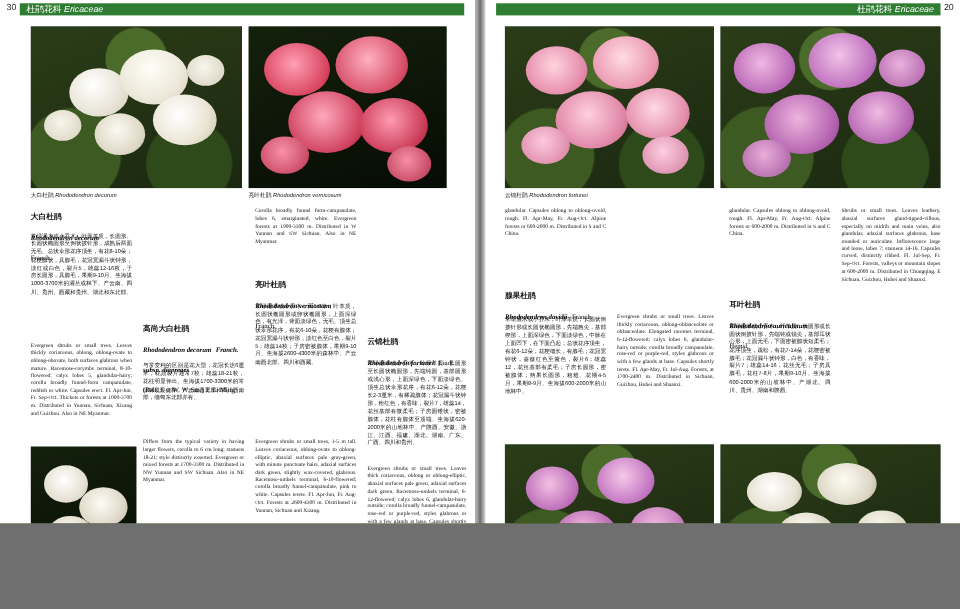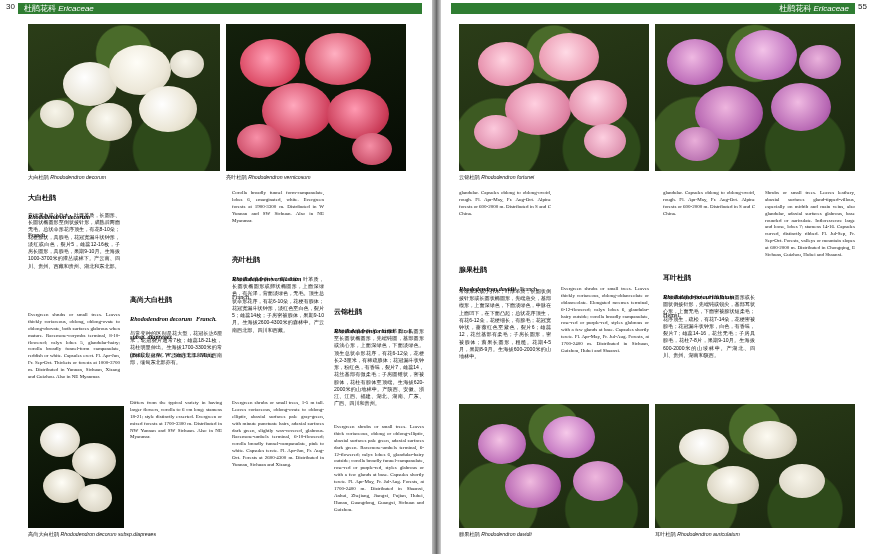--- a/index.html
+++ b/index.html
@@ -1,17 +1,17 @@
 <!DOCTYPE html>
 <html><head>
 <meta charset="utf-8">
 <style>
   html,body{margin:0;padding:0;background:#6f6f6f;}
   body{font-family:"Liberation Serif",serif;}
-  .spread{position:relative;width:873px;height:554px;background:#4d7c0f;overflow:hidden;}
+  .spread{position:relative;width:873px;height:476px;background:#4d7c0f;overflow:hidden;}
   .page{position:absolute;top:0;height:554px;background:#ffffff;}
   .page-left{left:0;width:432px;}
   .page-right{left:441px;width:432px;}
   .gutter{position:absolute;left:432px;top:0;width:9px;height:554px;
     background:linear-gradient(90deg,#bdbdbd 0%,#8a8a8a 35%,#6b6b6b 50%,#8a8a8a 65%,#cfcfcf 100%);}
   
   .hdr{position:absolute;top:0;left:0;right:0;height:16px;}
   .hdr .bar{position:absolute;top:3px;height:11px;background:#2f7d32;}
   .hdr .folio{position:absolute;top:2px;font-family:"Liberation Sans",sans-serif;font-size:8px;color:#222;}
   .hdr .htxt{position:absolute;top:3px;font-family:"Liberation Sans",sans-serif;font-size:8px;color:#ffffff;line-height:11px;white-space:nowrap;}
@@ -136,21 +136,21 @@
     </div>
 
   </div>
 
   <div class="gutter"></div>
 
   <div class="page page-right">
 
     <div class="hdr hdr-right">
       <div class="bar"></div>
-      <div class="folio">55</div>
+      <div class="folio">20</div>
       <div class="htxt">
         <span>杜鹃花科</span>
         <span class="lat">Ericaceae</span>
       </div>
     </div>
 
     <div class="photo" style="left:18px;top:24px;width:190px;height:147px;">
       <div class="leafbg"></div>
       <div class="fl" style="left:10%;top:12%;width:56px;height:44px;background:radial-gradient(circle at 45% 40%,#ffd3e0,#e48aa8 70%,#b55a7c);"></div>
       <div class="fl" style="left:42%;top:6%;width:60px;height:48px;background:radial-gradient(circle at 45% 40%,#ffdbe6,#e995ae 70%,#b25f80);"></div>

